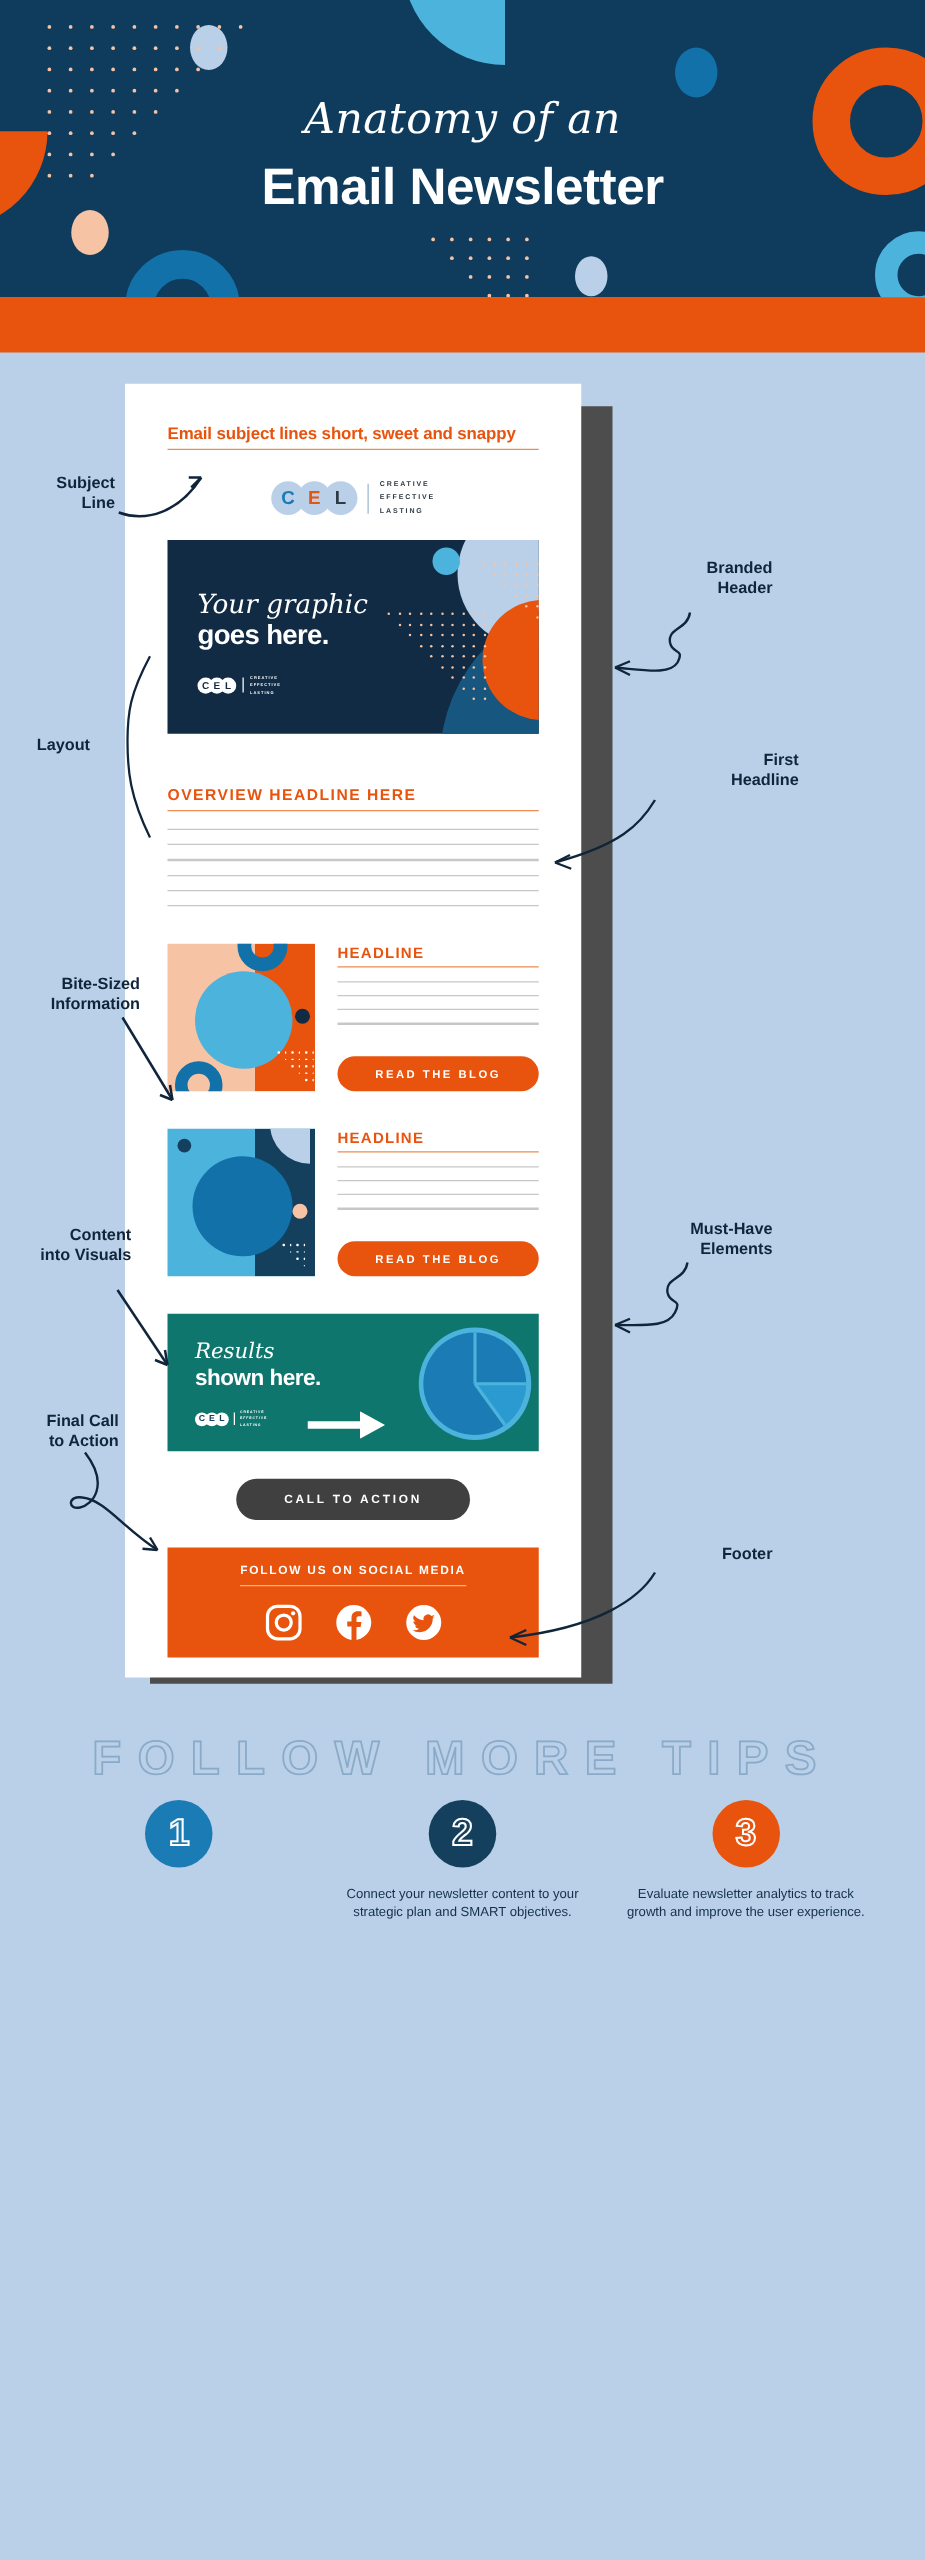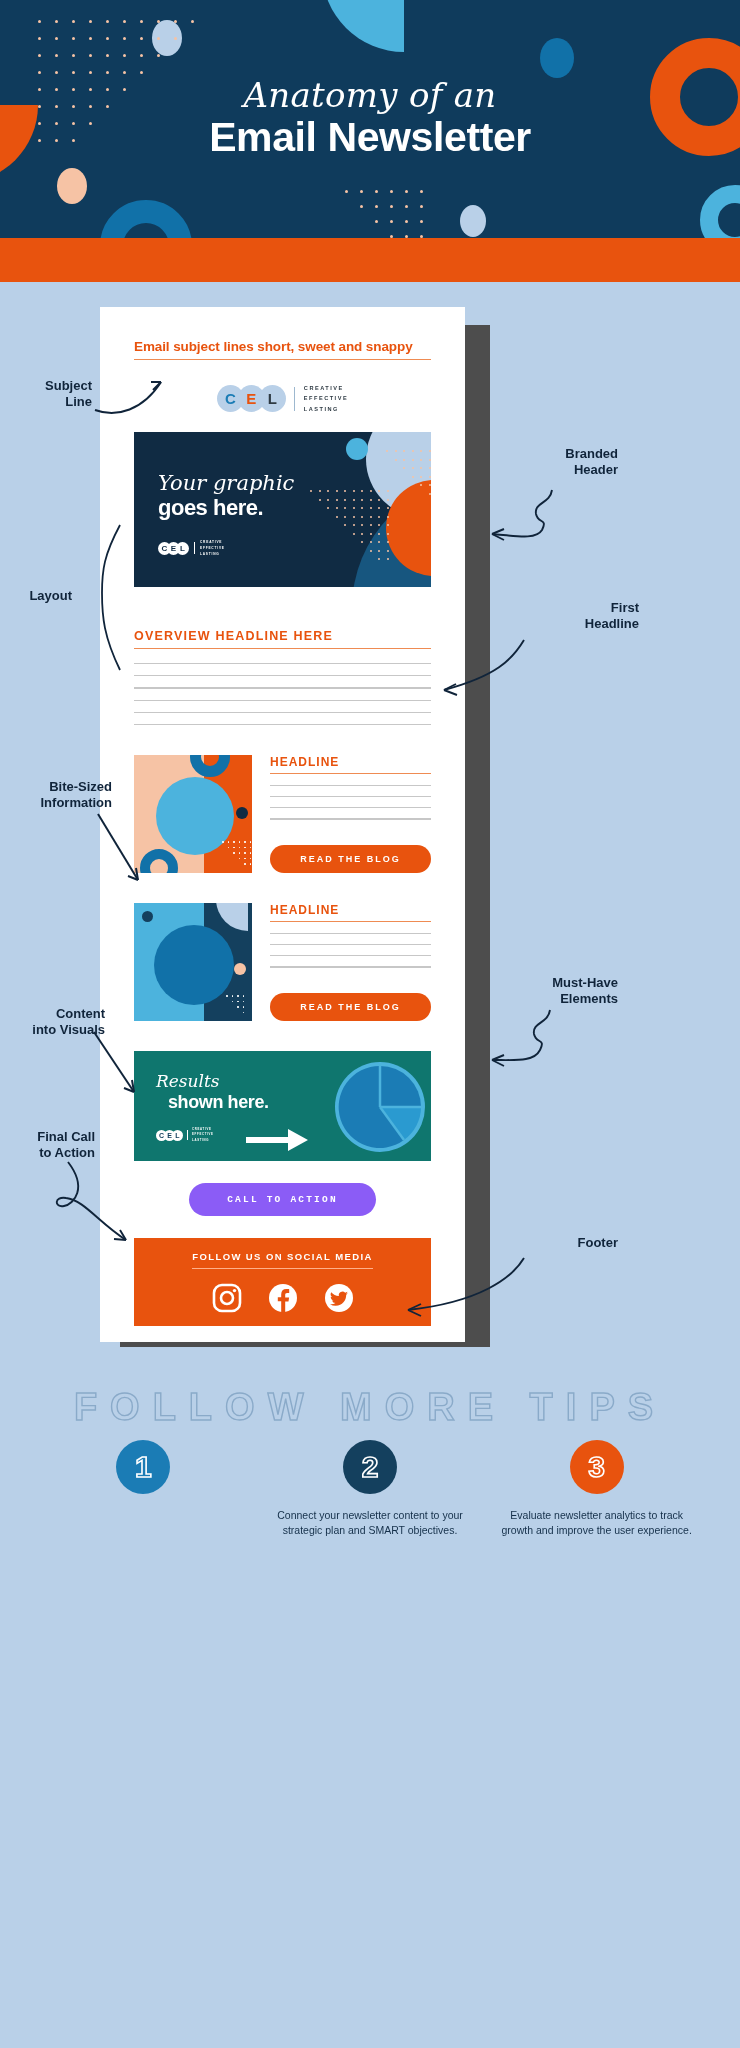--- a/index.html
+++ b/index.html
@@ -20,21 +20,21 @@
   .hero-inner { position:relative; width:100%; height:100%; }
   .hero-title-wrap {
     position:absolute; left:0; right:0; top:78px; text-align:center; z-index:5;
   }
   .hero-script {
     font-family:"DejaVu Serif", serif; font-style:italic; font-weight:400;
     color:#fff; font-size:34px; line-height:1.05; letter-spacing:.3px;
   }
   .hero-bold {
     font-family:"Liberation Sans", sans-serif; font-weight:bold; color:#fff;
-    font-size:41px; line-height:1.12; letter-spacing:-.4px; margin-top:1px;
+    font-size:41px; line-height:1.12; letter-spacing:-.4px; margin-top:13px;
   }
   .orange-band {
     position:absolute; left:0; top:238px; width:740px; height:44px; background:#e8530e;
   }
 
   
   .sh { position:absolute; }
   .circ { border-radius:50%; }
   .ring { border-radius:50%; background:transparent; }
 
@@ -104,33 +104,33 @@
     margin-top:auto; background:#e8530e; color:#fff; border-radius:20px;
     text-align:center; font-size:9px; font-weight:bold; letter-spacing:2px;
     padding:9px 0 9px 0; border:none; cursor:pointer; width:100%;
     font-family:"Liberation Sans", sans-serif;
   }
 
   
   .results { position:relative; margin-top:30px; height:110px; background:#0f766e; overflow:hidden; }
   .r-txt { position:absolute; left:22px; top:22px; }
   .r-script { font-family:"DejaVu Serif",serif; font-style:italic; color:#fff; font-size:17px; line-height:1; }
-  .r-bold { font-family:"Liberation Sans",sans-serif; font-weight:bold; color:#fff; font-size:18px; letter-spacing:-.4px; margin-top:2px;margin-left:12px;}
+  .r-bold { font-family:"Liberation Sans",sans-serif; font-weight:bold; color:#fff; font-size:18px; letter-spacing:-.4px; margin-top:2px;}
   .r-logo { position:absolute; left:22px; top:76px; display:flex; align-items:center;}
   .r-logo .d { width:11px;height:11px;border-radius:50%;background:#fff;margin-right:-3px;
       display:flex;align-items:center;justify-content:center;font-size:7px;font-weight:bold;color:#14405e;}
   .r-logo .bar { width:1px;height:10px;background:#fff;margin:0 4px 0 7px;}
   .r-logo .tl { font-size:2.8px;font-weight:bold;letter-spacing:.7px;color:#fff;line-height:1.9;}
   .r-arrow { position:absolute; left:112px; top:78px; }
 
   .cta-wrap { text-align:center; margin-top:22px; }
   .btn-cta {
-    background:#8b5cf6; color:#fff; border:none; border-radius:20px; cursor:pointer;
+    background:#404040; color:#fff; border:none; border-radius:20px; cursor:pointer;
     font-size:9.5px; font-weight:bold; letter-spacing:2.2px; padding:11px 38px;
-    font-family:Liberation Mono, monospace;
+    font-family:Liberation Sans, sans-serif;
   }
 
   .footer-band {
     margin-top:22px; background:#e8530e; height:88px; margin-left:0; margin-right:0;
     display:flex; flex-direction:column; align-items:center; justify-content:center;
   }
   .f-title { color:#fff; font-size:9.5px; font-weight:bold; letter-spacing:1.4px;
       padding-bottom:6px; border-bottom:1.2px solid #ffb089; }
   .f-icons { display:flex; gap:24px; margin-top:13px; }
   .f-ic { width:32px; height:32px; display:flex; align-items:center; justify-content:center; }
@@ -541,21 +541,21 @@
   <svg class="arrow" style="left:82px;top:525px;" width="40" height="145">
     <path d="M38 0 C22 30, 20 45, 20 68 C20 92, 22 112, 38 145" stroke="#10243a" stroke-width="1.8" fill="none"></path>
   </svg>
 
   <div class="anno right" style="left:0;top:779px;width:112px;">Bite-Sized<br>Information</div>
   <svg class="arrow" style="left:96px;top:812px;" width="52" height="78">
     <path d="M2 2 L42 68" stroke="#10243a" stroke-width="2" fill="none"></path>
     <path d="M42 68 L32 64 M42 68 L40 56" stroke="#10243a" stroke-width="2" fill="none"></path>
   </svg>
 
-  <div class="anno right" style="left:0;top:1006px;width:105px;">Content<br>into Visuals</div>
+  <div class="anno right" style="left:0;top:980px;width:105px;">Content<br>into Visuals</div>
   <svg class="arrow" style="left:92px;top:1030px;" width="52" height="72">
     <path d="M2 2 L42 62" stroke="#10243a" stroke-width="2" fill="none"></path>
     <path d="M42 62 L32 58 M42 62 L40 50" stroke="#10243a" stroke-width="2" fill="none"></path>
   </svg>
 
   <div class="anno right" style="left:0;top:1129px;width:95px;">Final Call<br>to Action</div>
   <svg class="arrow" style="left:50px;top:1160px;" width="90" height="92">
     <path d="M18 2 C38 28, 24 44, 14 46 C4 48, 4 36, 16 38 C34 40, 48 62, 76 80" stroke="#10243a" stroke-width="1.9" fill="none"></path>
     <path d="M76 80 L64 79 M76 80 L70 70" stroke="#10243a" stroke-width="1.9" fill="none"></path>
   </svg>

